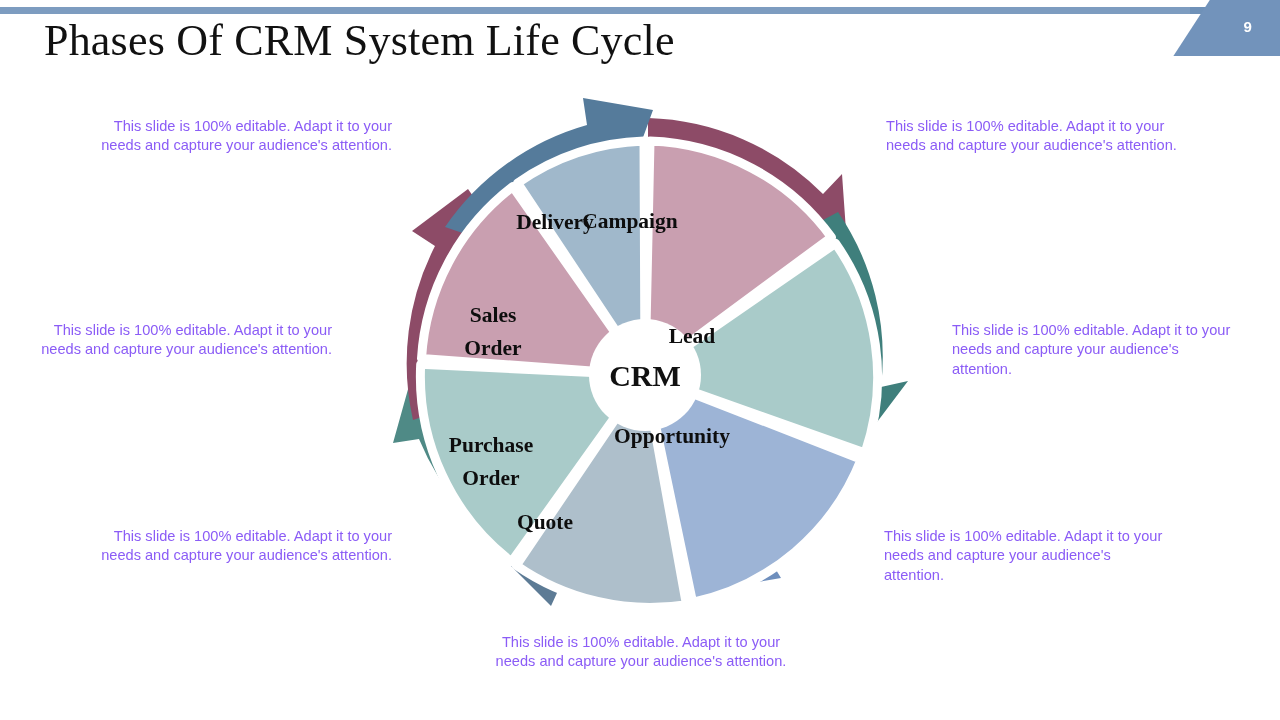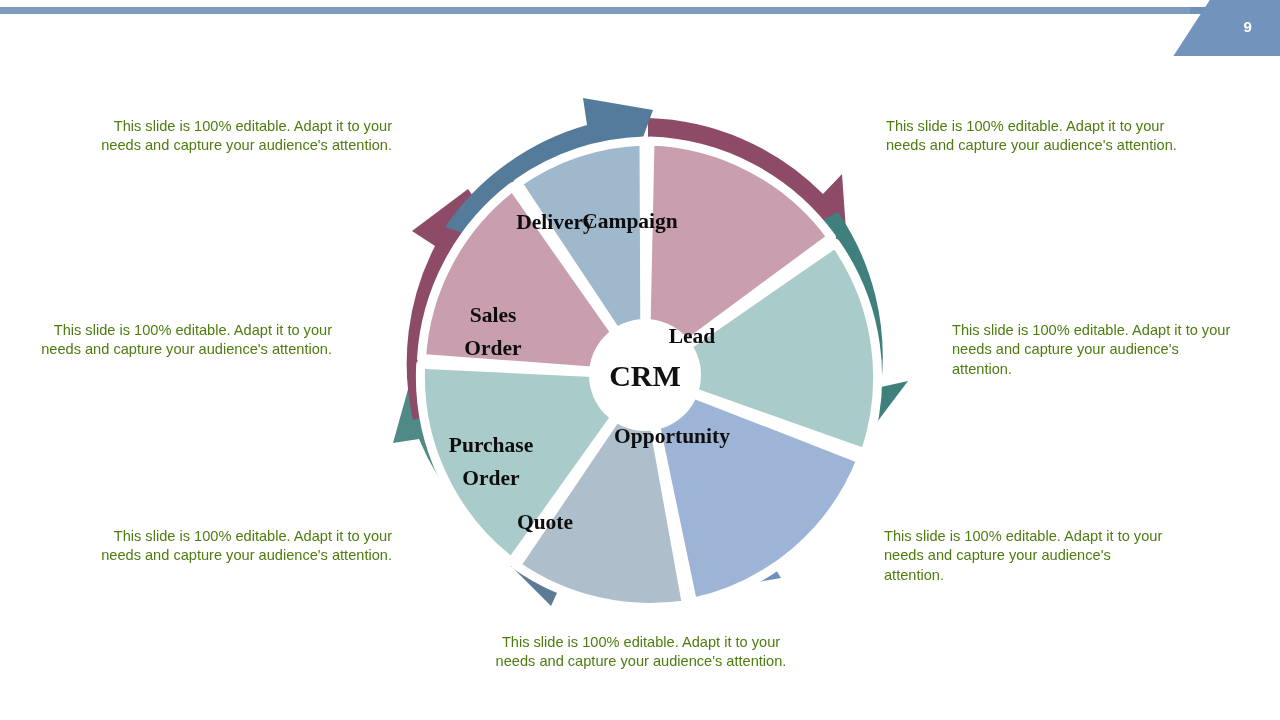--- a/index.html
+++ b/index.html
@@ -104,21 +104,21 @@
     font-size: 21.5px;
     fill: #0d0d0d;
   }
 
   
   .caption {
     position: absolute;
     font-family: "Liberation Sans", sans-serif;
     font-size: 14.6px;
     line-height: 19.4px;
-    color: #4d7c0f;
+    color: #8b5cf6;
   }
   .cap-right { text-align: right; }
   .cap-left  { text-align: left; }
   .cap-center{ text-align: center; }
 
   #cap-0 { left: 90px;  top: 117px; width: 302px; }
   #cap-1 { left: 886px; top: 117px; width: 300px; }
   #cap-2 { left: 30px;  top: 321px; width: 302px; }
   #cap-3 { left: 952px; top: 321px; width: 290px; }
   #cap-4 { left: 90px;  top: 527px; width: 302px; }
@@ -130,20 +130,21 @@
 
 <div id="slide">
 
   <div class="header-bar">
     <div class="header-bar-inner" style="background: rgb(125, 156, 192);"></div>
   </div>
 
   <div class="page-badge" style="background: rgb(114, 147, 187);"></div>
   <div class="page-badge-num">9</div>
 
+  <div class="slide-title">Phases Of CRM System Life Cycle</div>
 
   <div class="wheel-wrap">
     <svg class="wheel-svg" viewBox="0 0 500 570" xmlns="http://www.w3.org/2000/svg">
 
       <g>
         <path d="M 253 28 A 257 257 0 0 1 428 104 L 447 84 L 452 155 L 381 146 L 401 126 A 229 229 0 0 0 253 62 Z" fill="#8d4b67"></path>
         <path d="M 443 122 A 257 257 0 0 1 486 297 L 513 291 L 470 348 L 424 294 L 452 289 A 229 229 0 0 0 415 137 Z" fill="#3f7f7c"></path>
         <path d="M 481 316 A 257 257 0 0 1 372 465 L 386 488 L 316 500 L 306 430 L 330 444 A 229 229 0 0 0 426 312 Z" fill="#6f8fbd"></path>
         <path d="M 352 475 A 257 257 0 0 1 167 492 L 156 516 L 106 466 L 161 423 L 161 452 A 229 229 0 0 0 325 437 Z" fill="#5d7b95"></path>
         <path d="M 147 481 A 257 257 0 0 1 24 349 L -2 353 L 17 285 L 84 307 L 57 320 A 229 229 0 0 0 164 434 Z" fill="#4f8a86"></path>

